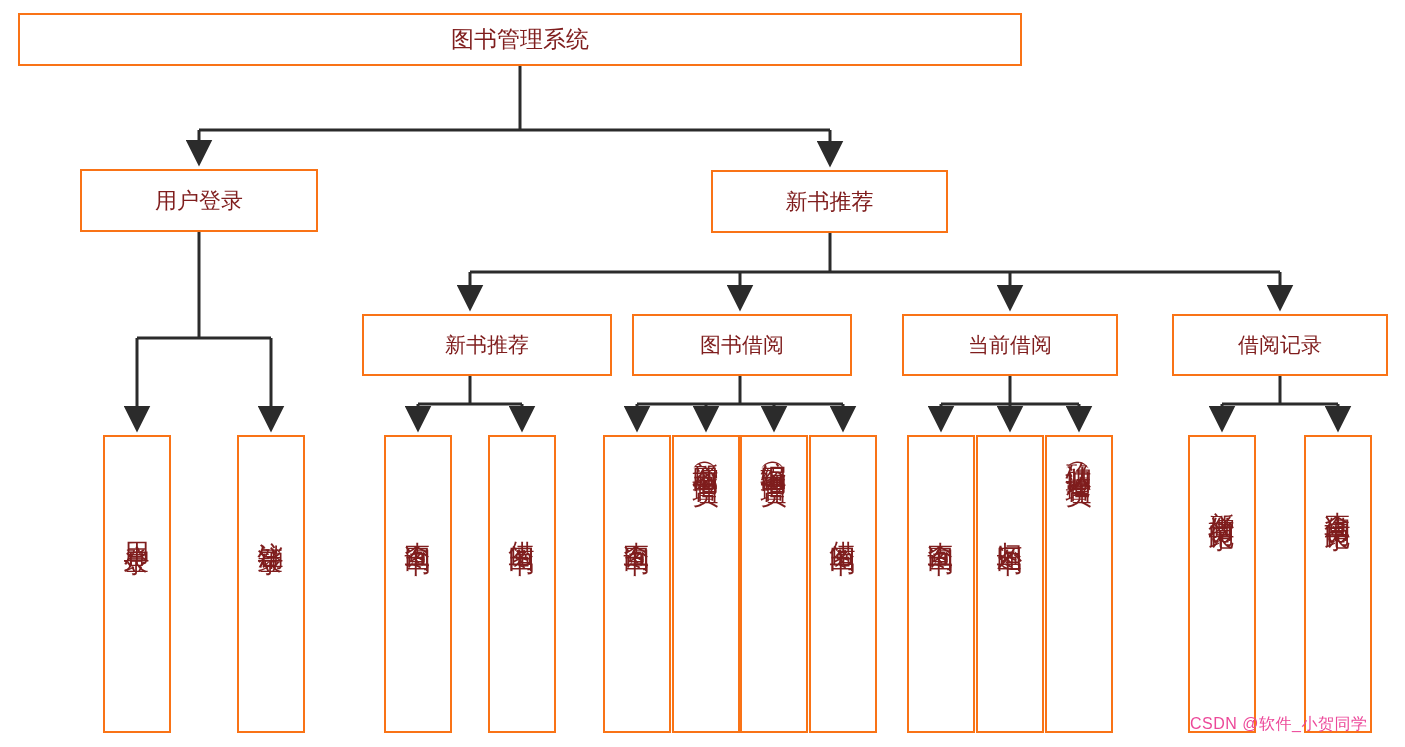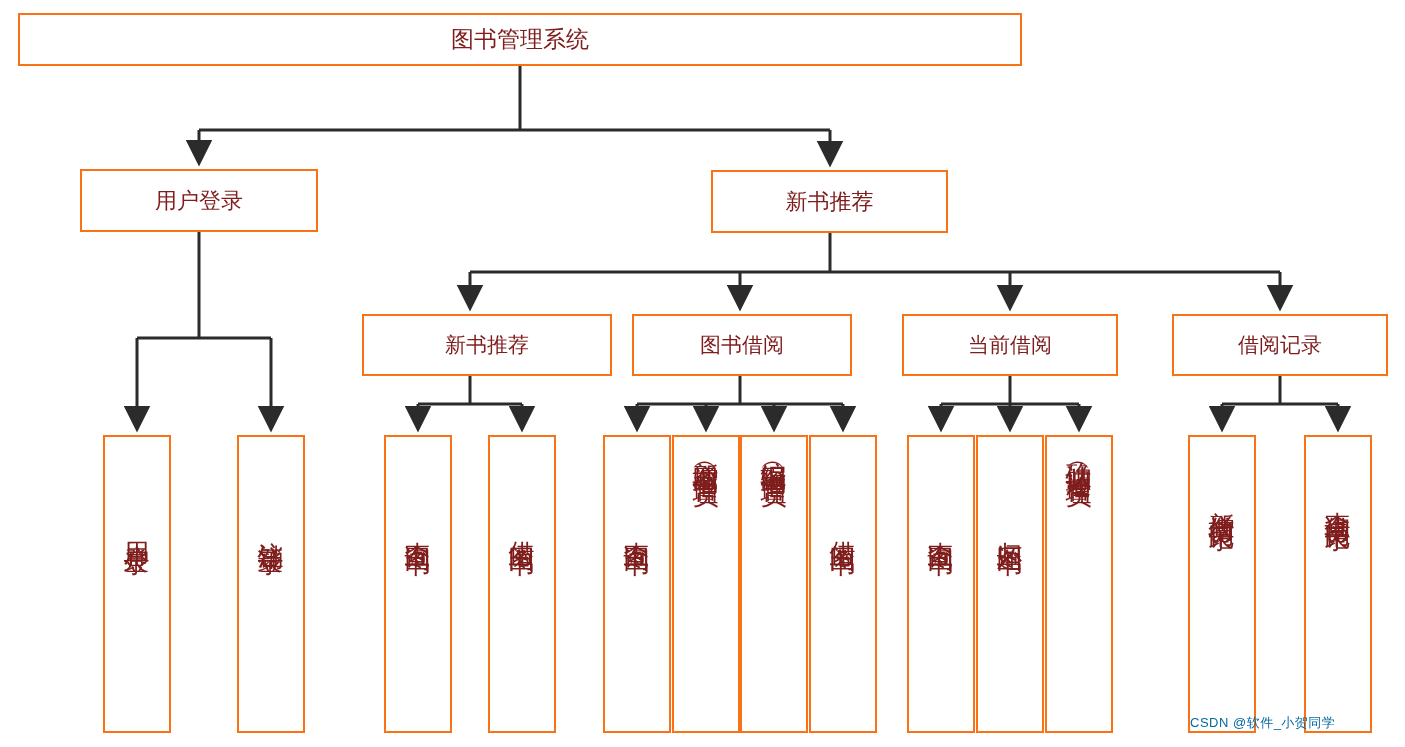--- a/index.html
+++ b/index.html
@@ -71,22 +71,22 @@
     letter-spacing: 3px;
     line-height: 1;
     white-space: nowrap;
   }
   .leaf.mid .label { margin-top: 80px; }
   .leaf.midlow .label { margin-top: 50px; }
   .watermark {
     position: absolute;
     left: 1190px;
     top: 714px;
-    font-size: 13px;
-    color: #0369a1;
+    font-size: 16px;
+    color: #ec4899;
     white-space: nowrap;
     letter-spacing: 0.5px;
   }
 </style>
 </head>
 <body>
 
 <div id="canvas">
 
   <svg class="edges" viewBox="0 0 1405 747" xmlns="http://www.w3.org/2000/svg">

